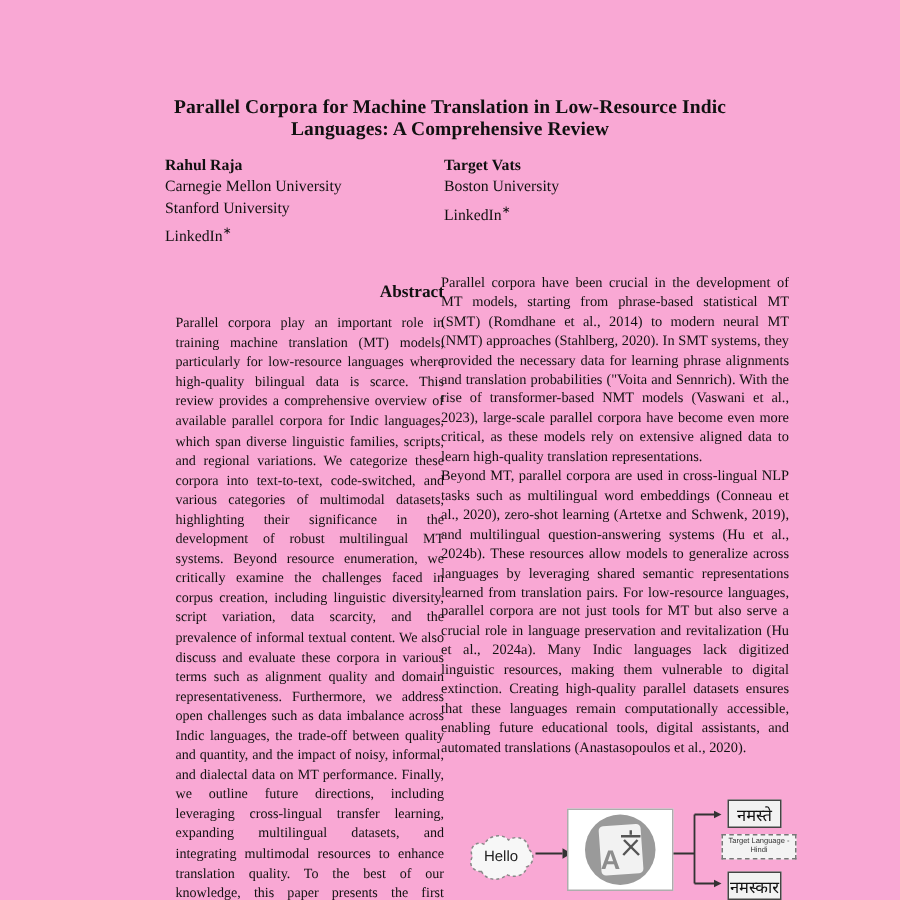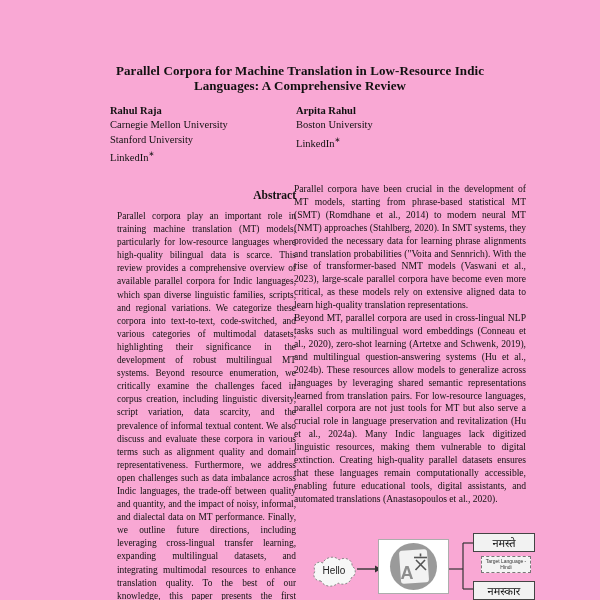--- a/index.html
+++ b/index.html
@@ -38,21 +38,21 @@
   .body-para { font-size:9.6px; line-height:12.9px; text-align:justify; }
   .figure { position:absolute; left:305px; top:528px; width:232px; height:72px; }
   .fig-cloud { position:absolute; left:4px; top:23px; width:50px; height:38px; }
   .fig-arrow { position:absolute; left:51px; top:35px; width:26px; height:12px; }
   .fig-translate-box {
     position:absolute; left:73px; top:11px; width:71px; height:55px;
     background:#fff; border:1px solid #adadad;
   }
   .fig-connectors { position:absolute; left:142px; top:8px; width:36px; height:60px; }
   .fig-outbox {
-    position:absolute; left:168px; width:62px; height:19px;
+    position:absolute; left:180px; width:36px; height:19px;
     background:#f2f2f2; border:1.5px solid #444;
     display:flex; align-items:center; justify-content:center;
     font-size:11px; font-family:Liberation Mono, monospace; color:#111;
   }
   .fig-outbox.top { top:5px; }
   .fig-outbox.bottom { top:53px; }
   .fig-label-box {
     position:absolute; left:176px; top:28px; width:50px; height:17px;
     background:#f3f3f3; border:1px dashed #777;
     display:flex; align-items:center; justify-content:center; text-align:center;
@@ -68,21 +68,21 @@
   <h1 class="paper-title">Parallel Corpora for Machine Translation in Low-Resource Indic Languages: A Comprehensive Review</h1>
 
   <div class="author-block author-a">
     <div class="author-name">Rahul Raja</div>
     <div>Carnegie Mellon University</div>
     <div>Stanford University</div>
     <div><span>LinkedIn</span><sup>∗</sup></div>
   </div>
 
   <div class="author-block author-b">
-    <div class="author-name">Arpita Rahul</div>
+    <div class="author-name">Target Vats</div>
     <div>Boston University</div>
     <div><span>LinkedIn</span><sup>∗</sup></div>
   </div>
 
   <div class="col-left">
     <div class="abstract-heading">Abstract</div>
     <p class="abstract-text">Parallel corpora play an important role in training machine translation (MT) models, particularly for low-resource languages where high-quality bilingual data is scarce. This review provides a comprehensive overview of available parallel corpora for Indic languages, which span diverse linguistic families, scripts, and regional variations. We categorize these corpora into text-to-text, code-switched, and various categories of multimodal datasets, highlighting their significance in the development of robust multilingual MT systems. Beyond resource enumeration, we critically examine the challenges faced in corpus creation, including linguistic diversity, script variation, data scarcity, and the prevalence of informal textual content. We also discuss and evaluate these corpora in various terms such as alignment quality and domain representativeness. Furthermore, we address open challenges such as data imbalance across Indic languages, the trade-off between quality and quantity, and the impact of noisy, informal, and dialectal data on MT performance. Finally, we outline future directions, including leveraging cross-lingual transfer learning, expanding multilingual datasets, and integrating multimodal resources to enhance translation quality. To the best of our knowledge, this paper presents the first comprehensive review of parallel corpora specifically tailored for low-resource Indic languages in the context of machine translation.</p>
   </div>
 
   <div class="col-right">

